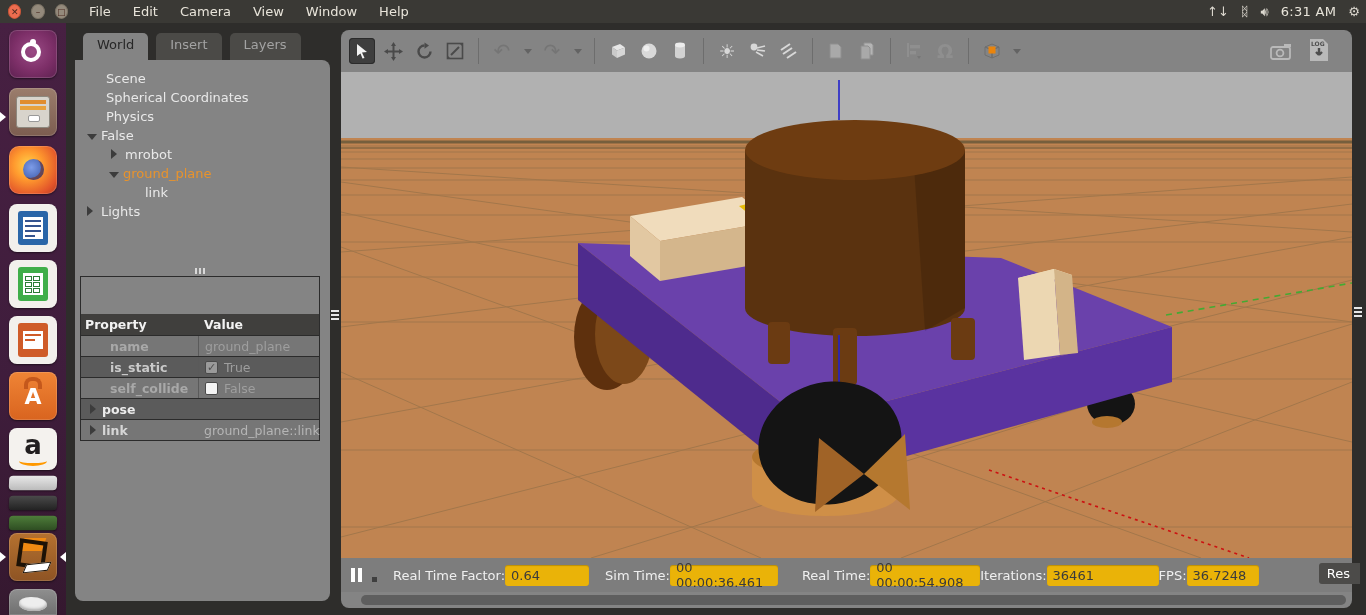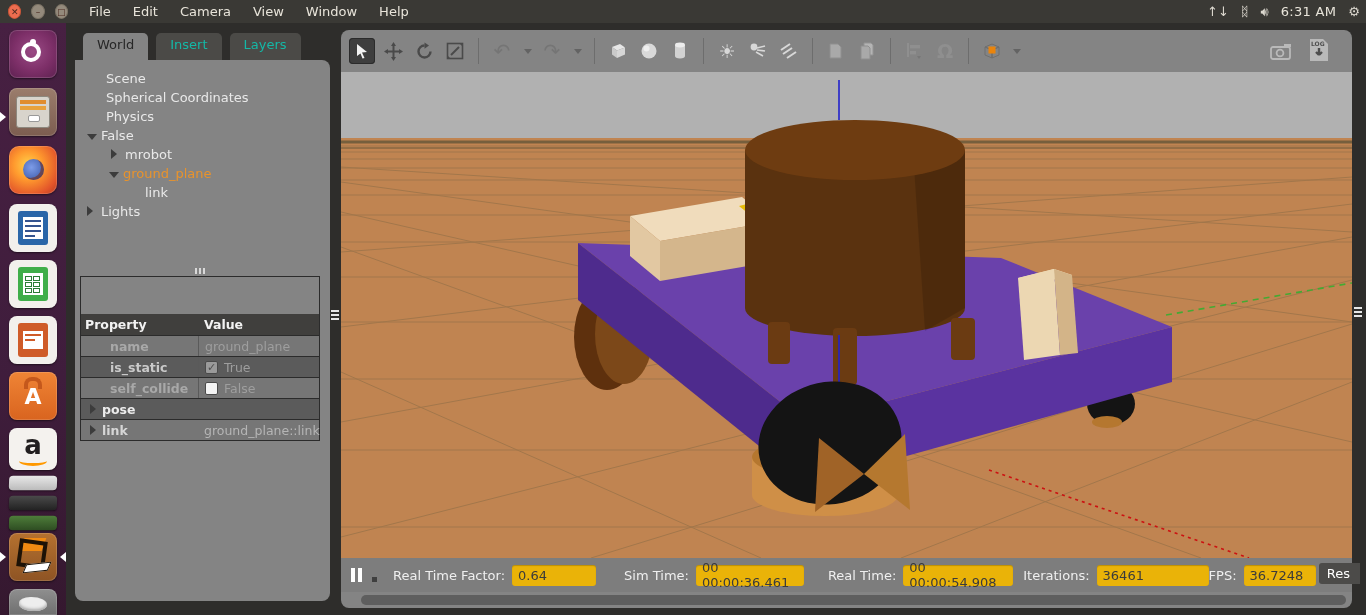--- a/index.html
+++ b/index.html
@@ -62,21 +62,21 @@
   .gz-bottom { position:absolute; left:16px; top:30px; width:24px; height:9px; background:#fff; transform:skewX(-28deg) rotate(-6deg); border:1px solid #1d1206; }
   .trash-tile { background:linear-gradient(180deg,#8f8f8f,#6f6f6f); height:26px !important; border-radius:8px 8px 0 0; }
   .trash-paper { position:absolute; left:10px; top:8px; width:28px; height:14px; background:#eee; border-radius:40% 55% 45% 50%; box-shadow:inset 0 -2px 3px #aaa; }
 
   
   .gz-frame { position:absolute; left:66px; top:23px; width:1300px; height:592px; background:#2e2d2b; }
 
   
   .panel { position:absolute; left:75px; top:31px; width:255px; height:570px; }
   .tabs { position:absolute; left:8px; top:2px; display:flex; gap:8px; height:27px; }
-  .tab { padding:4px 14px; font-size:13px; border-radius:5px 5px 0 0; background:#4b4a47; color:#14b8a6; }
+  .tab { padding:4px 14px; font-size:13px; border-radius:5px 5px 0 0; background:#4b4a47; color:#a3a3a3; }
   .tab.active { background:#848484; color:#27272''7; color:#272727; font-weight:normal; }
   .panel-body { position:absolute; left:0; top:29px; width:255px; height:541px; background:#848484;
     border-radius:0 8px 8px 8px; }
   .tree { padding-top:9px; }
   .tree-row { height:19px; display:flex; align-items:center; font-size:13px; color:#e9e9e9; }
   .tree-label { white-space:nowrap; }
   .tree-row.sel .tree-label { color:#e8932c; }
   .tw { width:14px; display:inline-block; flex:none; }
   .arr-d { width:0; height:0; border-left:5px solid transparent; border-right:5px solid transparent; border-top:6px solid #3c3c3c; display:inline-block; }
   .arr-r { width:0; height:0; border-top:5px solid transparent; border-bottom:5px solid transparent; border-left:6px solid #3c3c3c; display:inline-block; }
@@ -116,21 +116,21 @@
   .tb-right { position:absolute; right:22px; top:8px; display:flex; gap:14px; align-items:center; }
 
   .viewport { position:absolute; left:0; top:42px; width:1011px; height:486px; }
 
   
   .statusbar { position:absolute; left:0; top:528px; width:1011px; height:34px; background:#7d7d7d;
     display:flex; align-items:center; font-size:13px; color:#efefef; }
   .pausebtn { margin-left:10px; display:flex; gap:3px; }
   .pausebtn i { width:4px; height:14px; background:#fff; display:block; }
   .stepbtn { width:5px; height:5px; background:#3f3f3f; margin-left:10px; margin-top:8px; }
-  .sfield { display:flex; align-items:center; gap:7px; }
+  .sfield { display:flex; align-items:center; }
   .sval { background:#eab308; border-radius:3px; color:#3b3b3b; padding:2px 6px; height:21px; display:flex; align-items:center; box-shadow:inset 0 1px 1px rgba(0,0,0,.2); }
   .resetbtn { position:absolute; right:-8px; top:5px; background:#4c4b49; color:#fff; padding:3px 10px 3px 8px; border-radius:3px 0 0 3px; font-size:13px; }
   .scrollstrip { position:absolute; left:0; top:562px; width:1011px; height:16px; }
   .scrollbar { position:absolute; left:20px; top:3px; width:985px; height:10px; background:#5e5e5e; border-radius:5px; }
 </style>
 </head>
 <body>
 
 <div class="topbar">
   <div class="winbtns">
@@ -557,29 +557,29 @@
   <div class="statusbar">
     <div class="pausebtn">
         <i></i>
         <i></i>
       </div>
     <div class="stepbtn"></div>
     <div class="sfield" style="margin-left:16px">
       <span>Real Time Factor:</span>
       <span class="sval" style="width:84px">0.64</span>
     </div>
-    <div class="sfield" style="margin-left:28px">
+    <div class="sfield" style="margin-left:16px">
       <span>Sim Time:</span>
       <span class="sval" style="width:108px">00 00:00:36.461</span>
     </div>
     <div class="sfield" style="margin-left:24px">
       <span>Real Time:</span>
       <span class="sval" style="width:110px">00 00:00:54.908</span>
     </div>
-    <div class="sfield" style="margin-left:10px">
+    <div class="sfield" style="">
       <span>Iterations:</span>
       <span class="sval" style="width:112px">36461</span>
     </div>
     <div class="sfield" style="">
       <span>FPS:</span>
       <span class="sval" style="width:72px">36.7248</span>
     </div>
     <div class="resetbtn">Res</div>
   </div>
 

